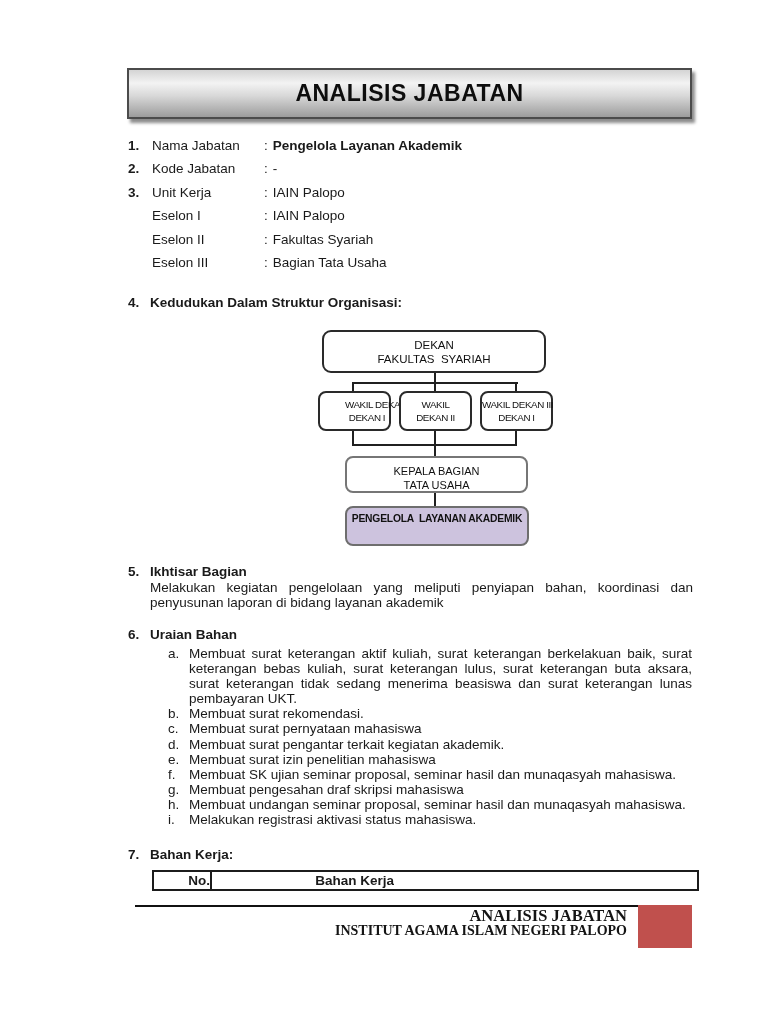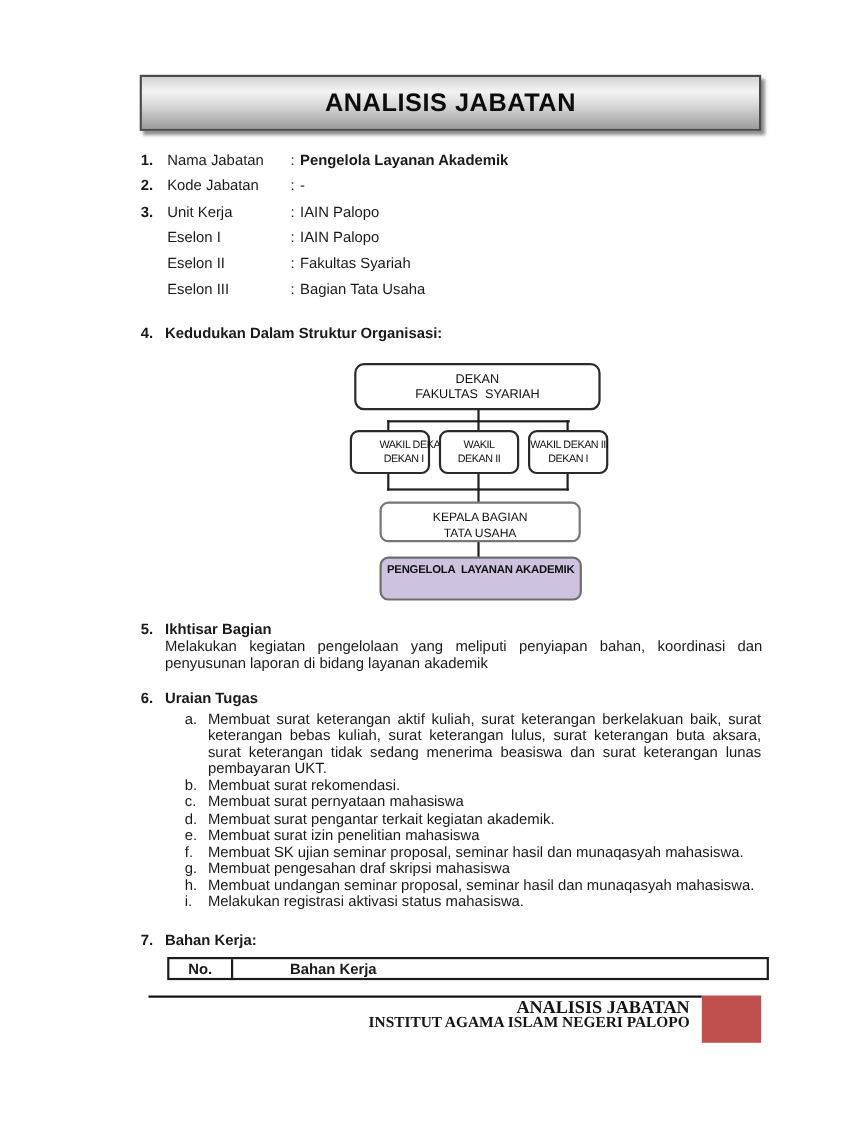--- a/index.html
+++ b/index.html
@@ -55,21 +55,21 @@
   .task { display:flex; }
   .task-letter { width:21px; flex:none; }
   .task-text { width:503px; text-align:justify; }
 
   
   .btable {
     position:absolute; left:152px; top:870px; width:547px; height:21px;
     box-sizing:border-box; border:2px solid #1c1c1c; display:flex;
   }
   .bcell {
-    box-sizing:border-box; font-size:13.5px; font-weight:bold; text-align:center;
+    box-sizing:border-box; font-size:13.5px; font-weight:bold; text-align:right;
     line-height:17px; overflow:hidden;
   }
   .bcell-no    { width:56px; }
   .bcell-bahan { width:184px; border-left:2px solid #1c1c1c; }
   .bcell-guna  { flex:1; border-left:2px solid #1c1c1c; }
 
   
   .footer-rule { position:absolute; left:135px; top:905px; width:503px; height:2px; background:#111; }
   .footer-text {
     position:absolute; right:141px; top:908px; text-align:right;
@@ -172,21 +172,21 @@
   </div>
 
   <div class="sec-head" style="top:564px;">
     <span class="sec-num">5.</span>
     <span>Ikhtisar Bagian</span>
   </div>
   <div class="p5">Melakukan kegiatan pengelolaan yang meliputi penyiapan bahan, koordinasi dan penyusunan laporan di bidang layanan akademik</div>
 
   <div class="sec-head" style="top:627px;">
     <span class="sec-num">6.</span>
-    <span>Uraian Tugas</span>
+    <span>Uraian Bahan</span>
   </div>
   <div class="tasks">
     <div class="task">
       <span class="task-letter">a.</span>
       <div class="task-text">Membuat surat keterangan aktif kuliah, surat keterangan berkelakuan baik, surat keterangan bebas kuliah, surat keterangan lulus, surat keterangan buta aksara, surat keterangan tidak sedang menerima beasiswa dan surat keterangan lunas pembayaran UKT.</div>
     </div>
     <div class="task">
       <span class="task-letter">b.</span>
       <div class="task-text">Membuat surat rekomendasi.</div>
     </div>

